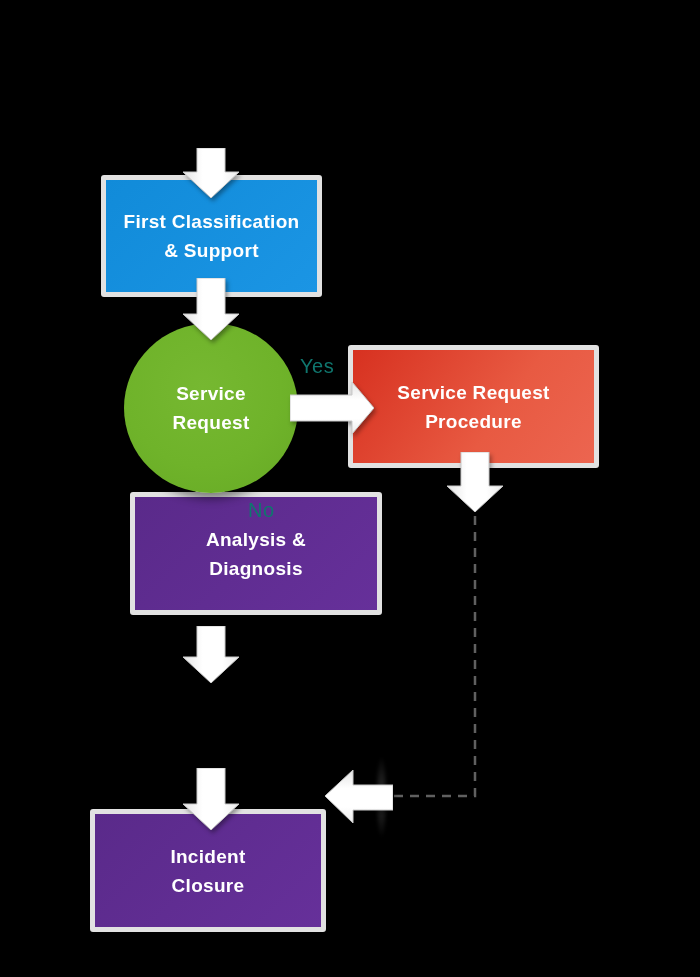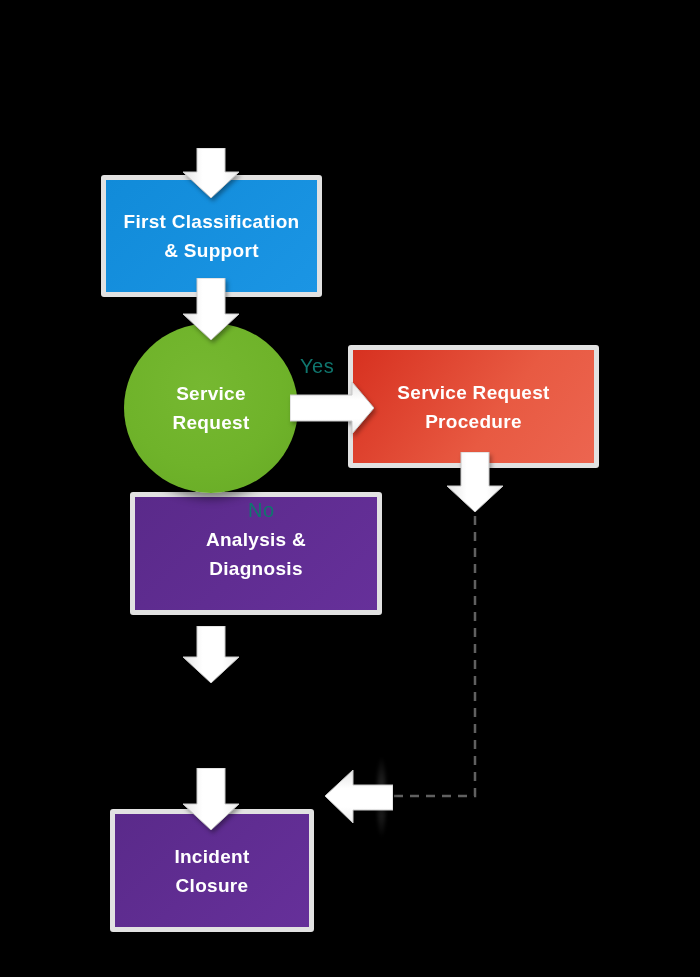--- a/index.html
+++ b/index.html
@@ -18,21 +18,21 @@
   }
   .blue   { background:linear-gradient(135deg,#118bd9 0%,#1b95e4 100%); }
   .purple { background:linear-gradient(135deg,#5a2a8a 0%,#66309a 100%); }
   .red    { background:linear-gradient(125deg,#d73120 0%,#e85a42 60%,#ec6550 100%); }
 
   .n-identification  { left:101px; top:45px;  width:221px; height:123px; }
   .n-classification  { left:101px; top:175px; width:221px; height:122px; }
   .n-procedure       { left:348px; top:345px; width:251px; height:123px; }
   .n-analysis        { left:102px; top:492px; width:252px; height:123px;margin-left:28px; }
   .n-troubleshooting { left:102px; top:666px; width:220px; height:125px; }
-  .n-closure         { left:110px; top:809px; width:204px; height:123px;text-align:center; }
+  .n-closure         { left:90px; top:809px; width:236px; height:123px;text-align:center; }
 
   .circle {
     position:absolute; left:124px; top:323px; width:174px; height:170px;
     border-radius:50%;
     background:radial-gradient(circle at 45% 38%, #76b831 0%, #6fb32a 55%, #66a925 100%);
     display:flex; align-items:center; justify-content:center; text-align:center;
     color:#fff; font-weight:700; font-size:19px; line-height:29px;
     letter-spacing:0.3px; white-space:pre-line; z-index:4;
     box-shadow:0 6px 10px rgba(0,0,0,0.45);
   }

